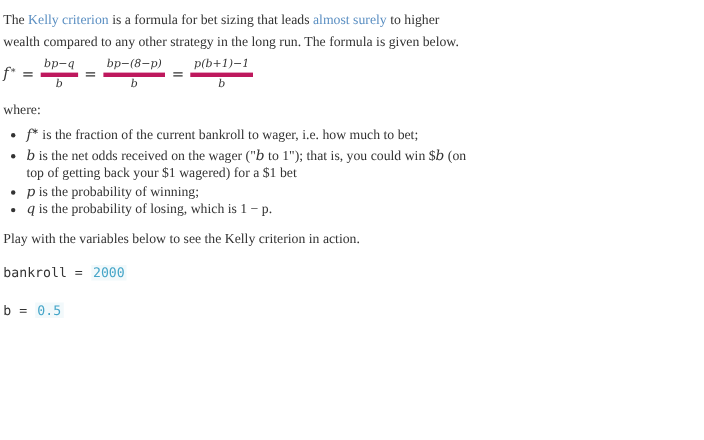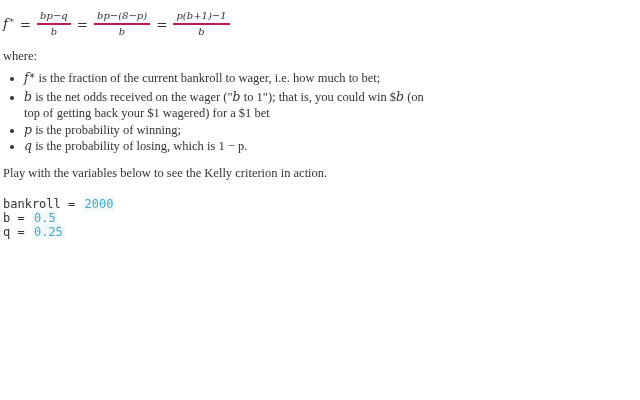--- a/index.html
+++ b/index.html
@@ -53,21 +53,21 @@
   .frac {
     display: inline-block;
     text-align: center;
     font-size: 10px;
     line-height: 1.2;
     vertical-align: middle;
   }
   .frac .num {
     display: block;
     padding: 0 3px 1px 3px;
-    border-bottom: 2px solid #be185d;
+    border-bottom: 4px solid #be185d;
   }
   .frac .den {
     display: block;
     padding-top: 1px;
   }
   .where { margin-top: 8px; }
   
   ul.defs {
     margin-top: 4px;
     padding-left: 21px;
@@ -85,35 +85,37 @@
     position: relative;
     top: -4px;
   }
   .play { margin-top: 8px; }
   
   .var-line {
     font-family: "DejaVu Sans Mono", monospace;
     font-size: 12px;
     line-height: 14px;
     color: var(--text);
+    margin-top: 20px;
   }
   .var-line.first { margin-top: 14px; }
   .var-value {
     color: var(--number);
     background: rgba(69, 165, 200, 0.07);
     padding: 0 2px;
     cursor: ew-resize;
   }
   .var-name, .var-eq { color: var(--text); }
 </style>
 </head>
 <body>
 
 <div>
 
+  <p class="intro"><span>The </span><a class="link">Kelly criterion</a><span> is a formula for bet sizing that leads </span><a class="link">almost surely</a><span> to higher wealth compared to any other strategy in the long run. The formula is given below.</span></p>
 
   <div class="formula">
     <span><span class="mi">f</span><span class="sup">∗</span></span>
     <span class="eq">=</span>
     <span class="frac">
         <span class="num">bp−q</span>
         <span class="den">b</span>
       </span>
     <span class="eq">=</span>
     <span class="frac">
@@ -136,15 +138,14 @@
     <li><span class="mi">q</span><span> is the probability of losing, which is 1 − p.</span></li>
   </ul>
 
   <p class="play">Play with the variables below to see the Kelly criterion in action.</p>
 
   <div class="var-line first"><span class="var-name">bankroll</span><span class="var-eq"> <span>=</span> </span><span class="var-value">2000</span></div>
 
   <div class="var-line"><span class="var-name">b</span><span class="var-eq"> <span>=</span> </span><span class="var-value">0.5</span></div>
 
 
-  <div class="var-line"><span class="var-name">q</span><span class="var-eq"> <span>=</span> </span><span class="var-value">0.25</span></div>
 
 </div>
 
 </body></html>

